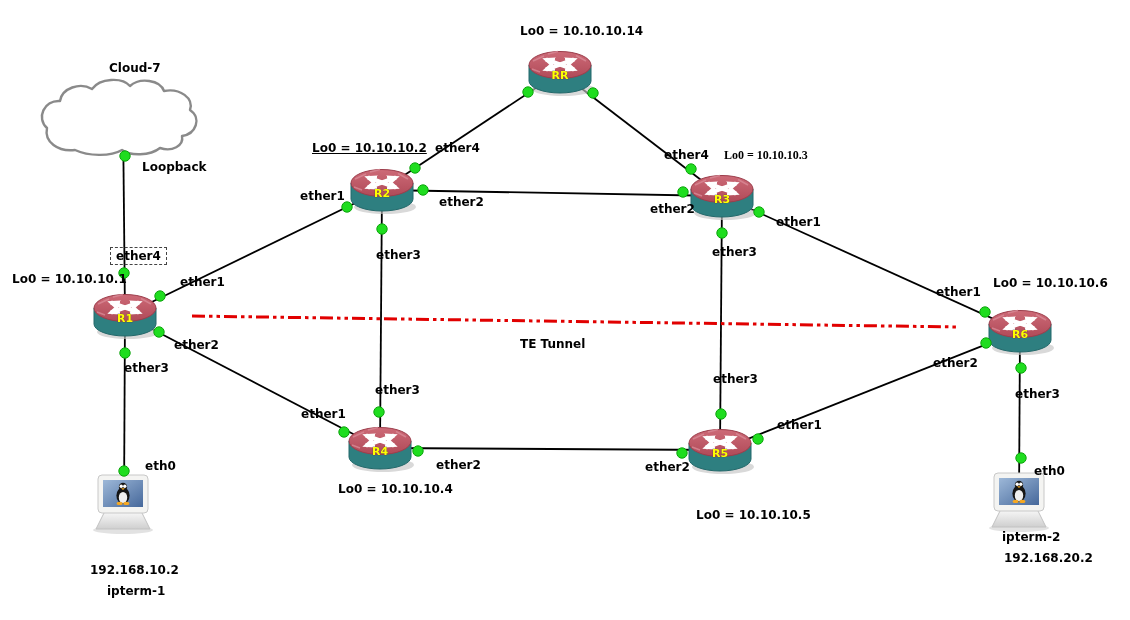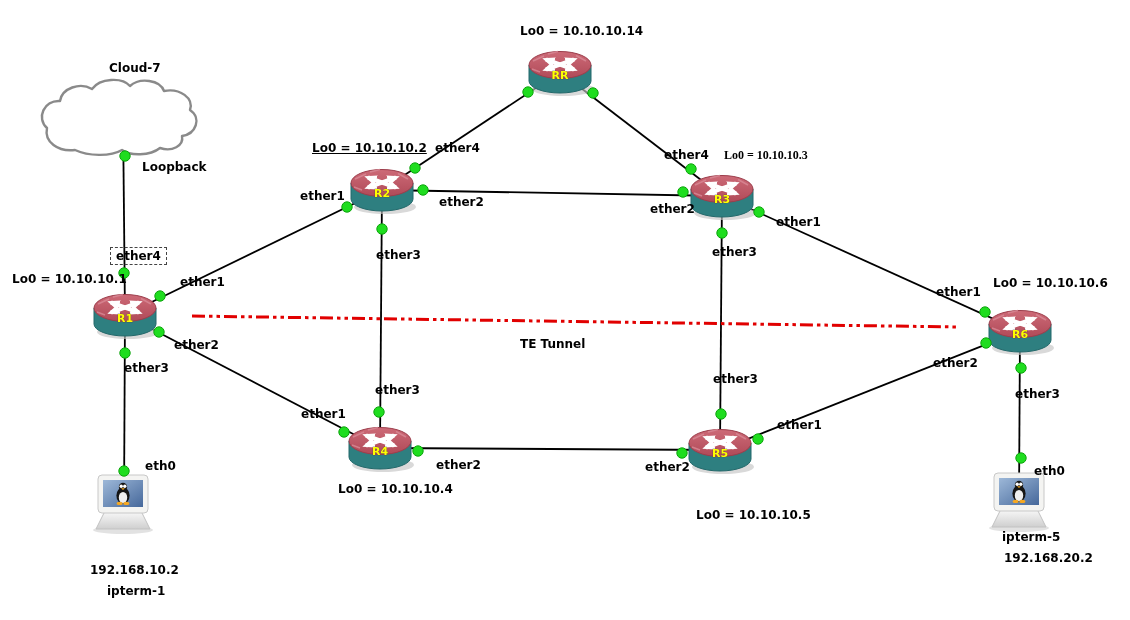--- a/index.html
+++ b/index.html
@@ -174,16 +174,16 @@
       <div class="lbl interface" style="left: 633px; top: 460px;">ether2</div>
       <div class="lbl annotation" style="left: 684px; top: 480px; margin-top: 28px;">Lo0 = 10.10.10.5</div>
       <div class="lbl annotation" style="left: 981px; top: 276px;">Lo0 = 10.10.10.6</div>
       <div class="lbl interface" style="left: 924px; top: 285px;">ether1</div>
       <div class="lbl interface" style="left: 921px; top: 356px;">ether2</div>
       <div class="lbl interface" style="left: 1003px; top: 387px;">ether3</div>
       <div class="lbl interface" style="left: 133px; top: 459px;">eth0</div>
       <div class="lbl device-name" style="left: 95px; top: 540px; margin-top: 44px;">ipterm-1</div>
       <div class="lbl ip" style="left: 78px; top: 563px;">192.168.10.2</div>
       <div class="lbl interface" style="left: 1022px; top: 464px;">eth0</div>
-      <div class="lbl device-name" style="left: 990px; top: 530px;">ipterm-5</div>
+      <div class="lbl device-name" style="left: 990px; top: 530px;">ipterm-2</div>
       <div class="lbl ip" style="left: 980px; top: 551px; margin-left: 12px;">192.168.20.2</div>
     </div>
 </div>
 
 </body></html>

